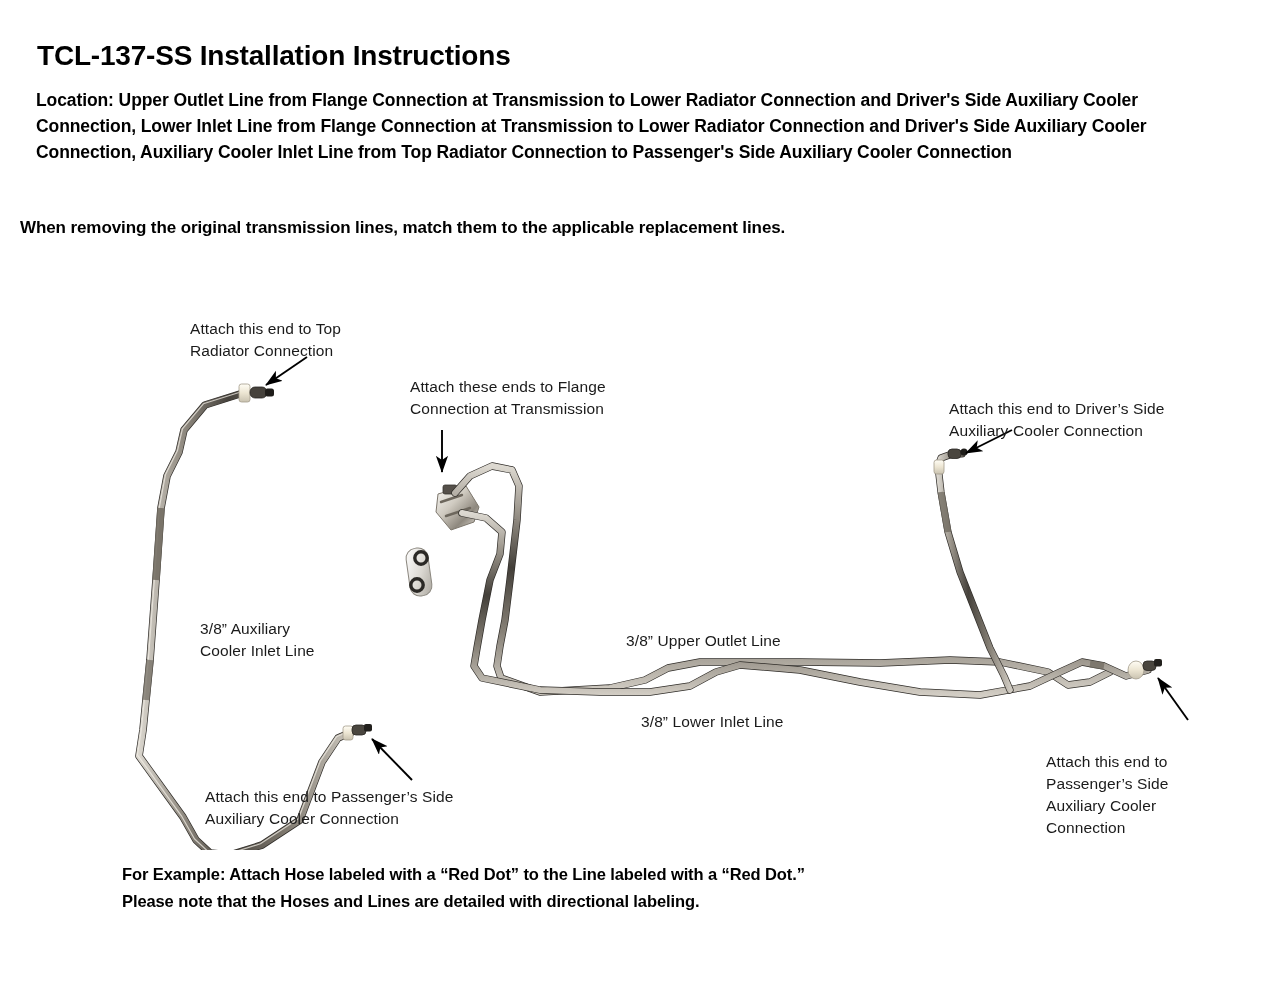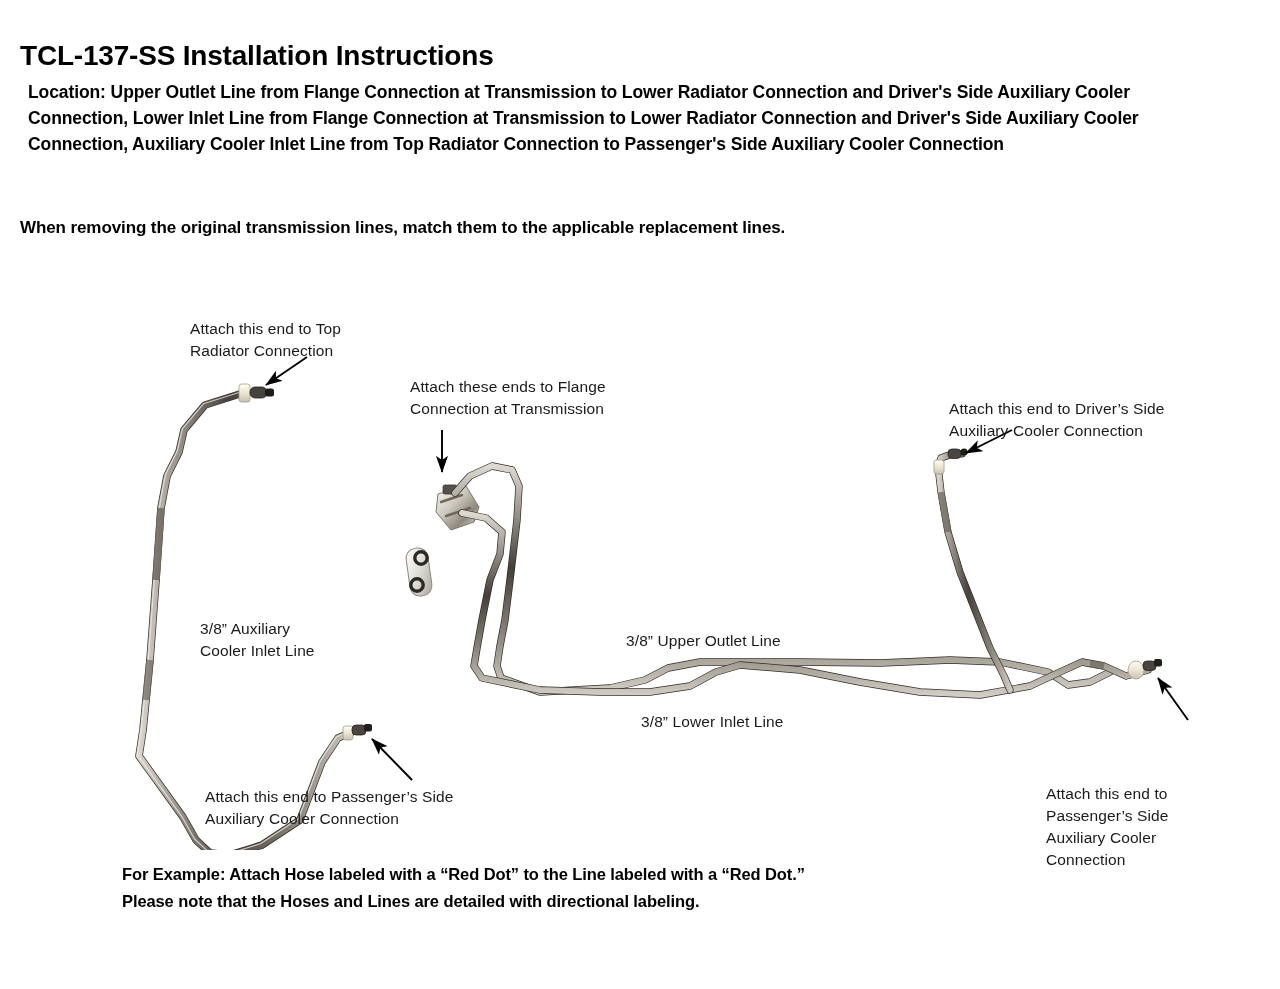--- a/index.html
+++ b/index.html
@@ -25,28 +25,28 @@
     position: absolute;
     left: 20px;
     top: 40px;
     width: 1190px;
   }
   .doc-title {
     font-size: 28px;
     font-weight: bold;
     letter-spacing: -0.2px;
     line-height: 1.15;
-    margin: 0 0 6px 0;
+    margin: 0 0 6px 17px;
     white-space: nowrap;
   }
   .location-para {
     font-size: 17.5px;
     font-weight: bold;
     line-height: 1.47;
-    margin: 8px;
+    margin: 16px;
     letter-spacing: -0.1px;
   }
   .match-note {
     position: absolute;
     left: 20px;
     top: 218px;
     font-size: 17px;
     font-weight: bold;
     letter-spacing: -0.1px;
   }
@@ -82,21 +82,21 @@
     white-space: pre-line;
     letter-spacing: 0.1px;
   }
   .anno-top-rad   { left: 190px; top: 318px; }
   .anno-flange    { left: 410px; top: 376px; }
   .anno-driver    { left: 949px; top: 398px; }
   .anno-aux-inlet { left: 200px; top: 618px; }
   .anno-upper     { left: 626px; top: 630px; }
   .anno-lower     { left: 641px; top: 711px; }
   .anno-pass-bl   { left: 205px; top: 786px; }
-  .anno-pass-br   { left: 1046px; top: 751px; margin-top: 32px; }
+  .anno-pass-br   { left: 1046px; top: 751px; }
 </style>
 </head>
 <body>
 
 <div class="page">
 
   <div class="header">
     <h1 class="doc-title">TCL-137-SS Installation Instructions</h1>
     <p class="location-para">Location: Upper Outlet Line from Flange Connection at Transmission to Lower Radiator Connection and Driver's Side Auxiliary Cooler Connection, Lower Inlet Line from Flange Connection at Transmission to Lower Radiator Connection and Driver's Side Auxiliary Cooler Connection, Auxiliary Cooler Inlet Line from Top Radiator Connection to Passenger's Side Auxiliary Cooler Connection</p>
   </div>

